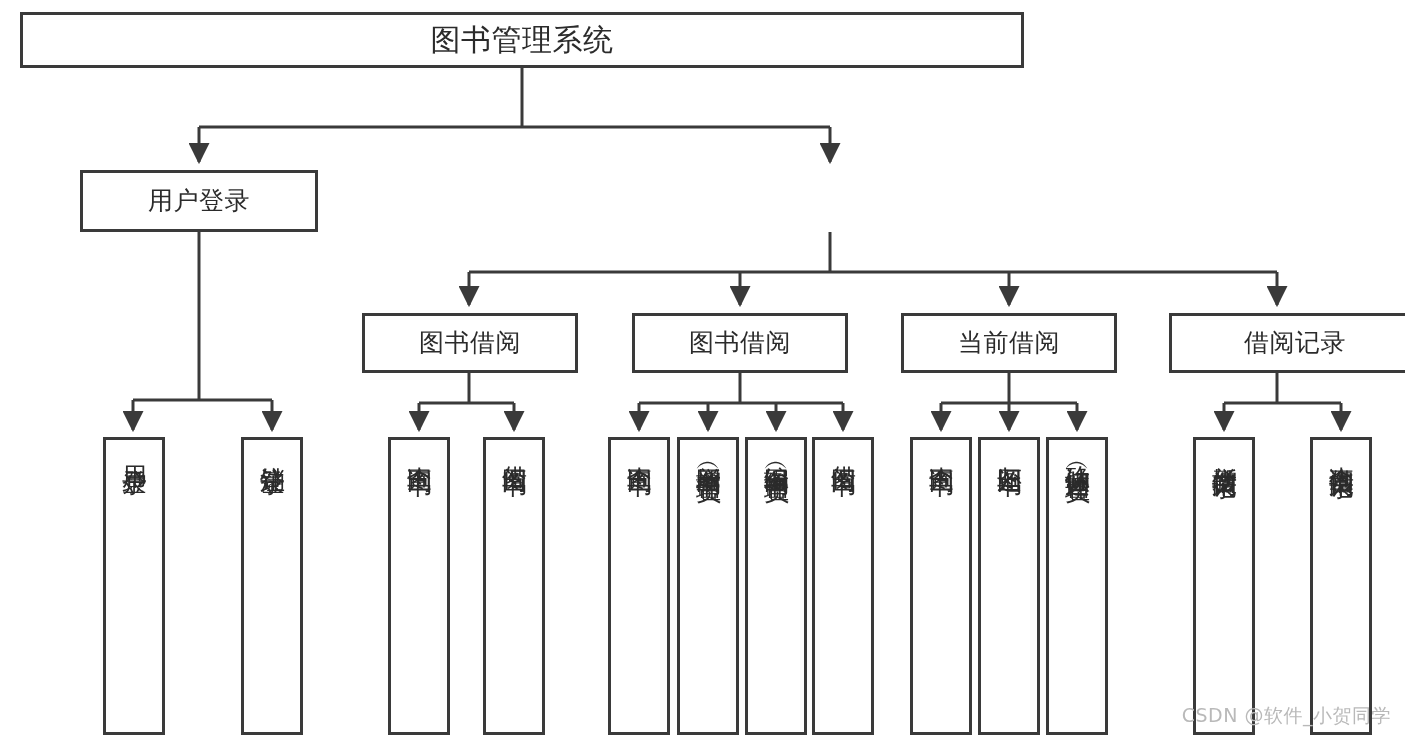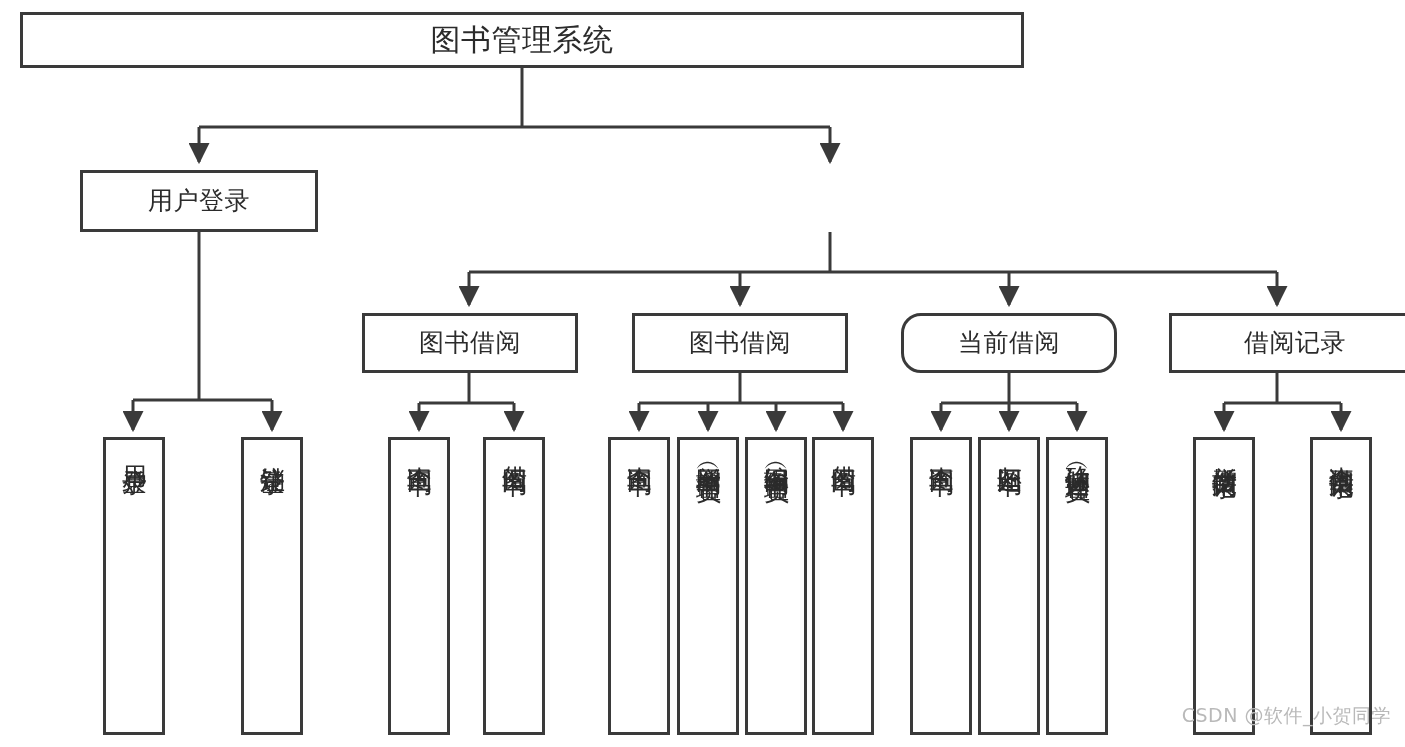--- a/index.html
+++ b/index.html
@@ -144,21 +144,21 @@
 
 
   <div class="node h-node" style="left:362px; top:313px; width:216px; height:60px;">
     <span class="lbl">图书借阅</span>
   </div>
 
   <div class="node h-node" style="left:632px; top:313px; width:216px; height:60px;">
     <span class="lbl">图书借阅</span>
   </div>
 
-  <div class="node h-node" style="left:901px; top:313px; width:216px; height:60px;border-radius:20px;">
+  <div class="node h-node" style="left:901px; top:313px; width:216px; height:60px;">
     <span class="lbl">当前借阅</span>
   </div>
 
   <div class="node h-node" style="left:1169px; top:313px; width:252px; height:60px;">
     <span class="lbl">借阅记录</span>
   </div>
 
   <div class="node v-node" style="left:103px; top:437px; width:62px; height:298px;">
     <span class="lbl">用户登录</span>
   </div>

